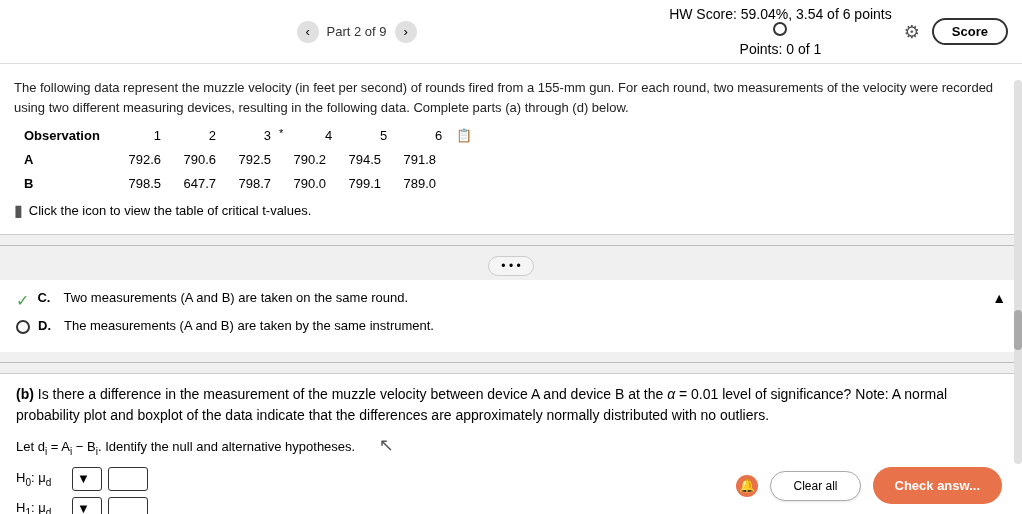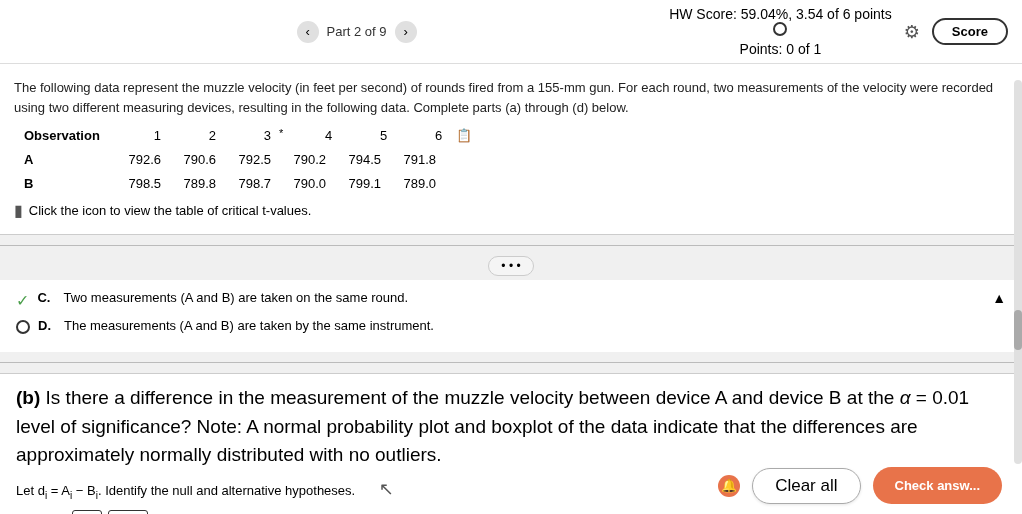--- a/index.html
+++ b/index.html
@@ -155,21 +155,21 @@
     .option-letter {
       font-weight: bold;
       min-width: 18px;
     }
     .section-b {
       background: #fff;
       padding: 10px 16px;
       border-top: 1px solid #ccc;
     }
     .section-b-text {
-      font-size: 19px;
+      font-size: 14px;
       line-height: 1.5;
       margin-bottom: 8px;
     }
     .bold { font-weight: bold; }
     .let-d-text {
       font-size: 13px;
       margin-bottom: 10px;
     }
     .hypothesis-row {
       display: flex;
@@ -211,21 +211,21 @@
       align-items: center;
       padding: 10px 20px;
       gap: 12px;
       background: transparent;
     }
     .clear-all-btn {
       background: #fff;
       border: 1px solid #aaa;
       border-radius: 20px;
       padding: 7px 22px;
-      font-size: 17px;
+      font-size: 12px;
       cursor: pointer;
       box-shadow: 0 1px 3px rgba(0,0,0,0.1);
     }
     .check-answer-btn {
       background: #e8734a;
       border: none;
       border-radius: 20px;
       padding: 11px 22px;
       font-size: 13px;
       color: #fff;
@@ -315,21 +315,21 @@
       <span class="num-cell">790.6</span>
       <span class="num-cell">792.5</span>
       <span class="num-cell">790.2</span>
       <span class="num-cell">794.5</span>
       <span class="num-cell">791.8</span>
     </div>
 
     <div style="display:flex; align-items:baseline; gap:0; margin-bottom:4px;">
       <span class="obs-label">B</span>
       <span class="num-cell">798.5</span>
-      <span class="num-cell">789.8</span>
+      <span class="num-cell">647.7</span>
       <span class="num-cell">798.7</span>
       <span class="num-cell">790.0</span>
       <span class="num-cell">799.1</span>
       <span class="num-cell">789.0</span>
     </div>
   </div>
 
   <div class="click-icon-text">
     <span style="font-size:16px; color:#555; cursor:pointer;">▮</span>
     <span>Click the icon to view the table of critical t-values.</span>

